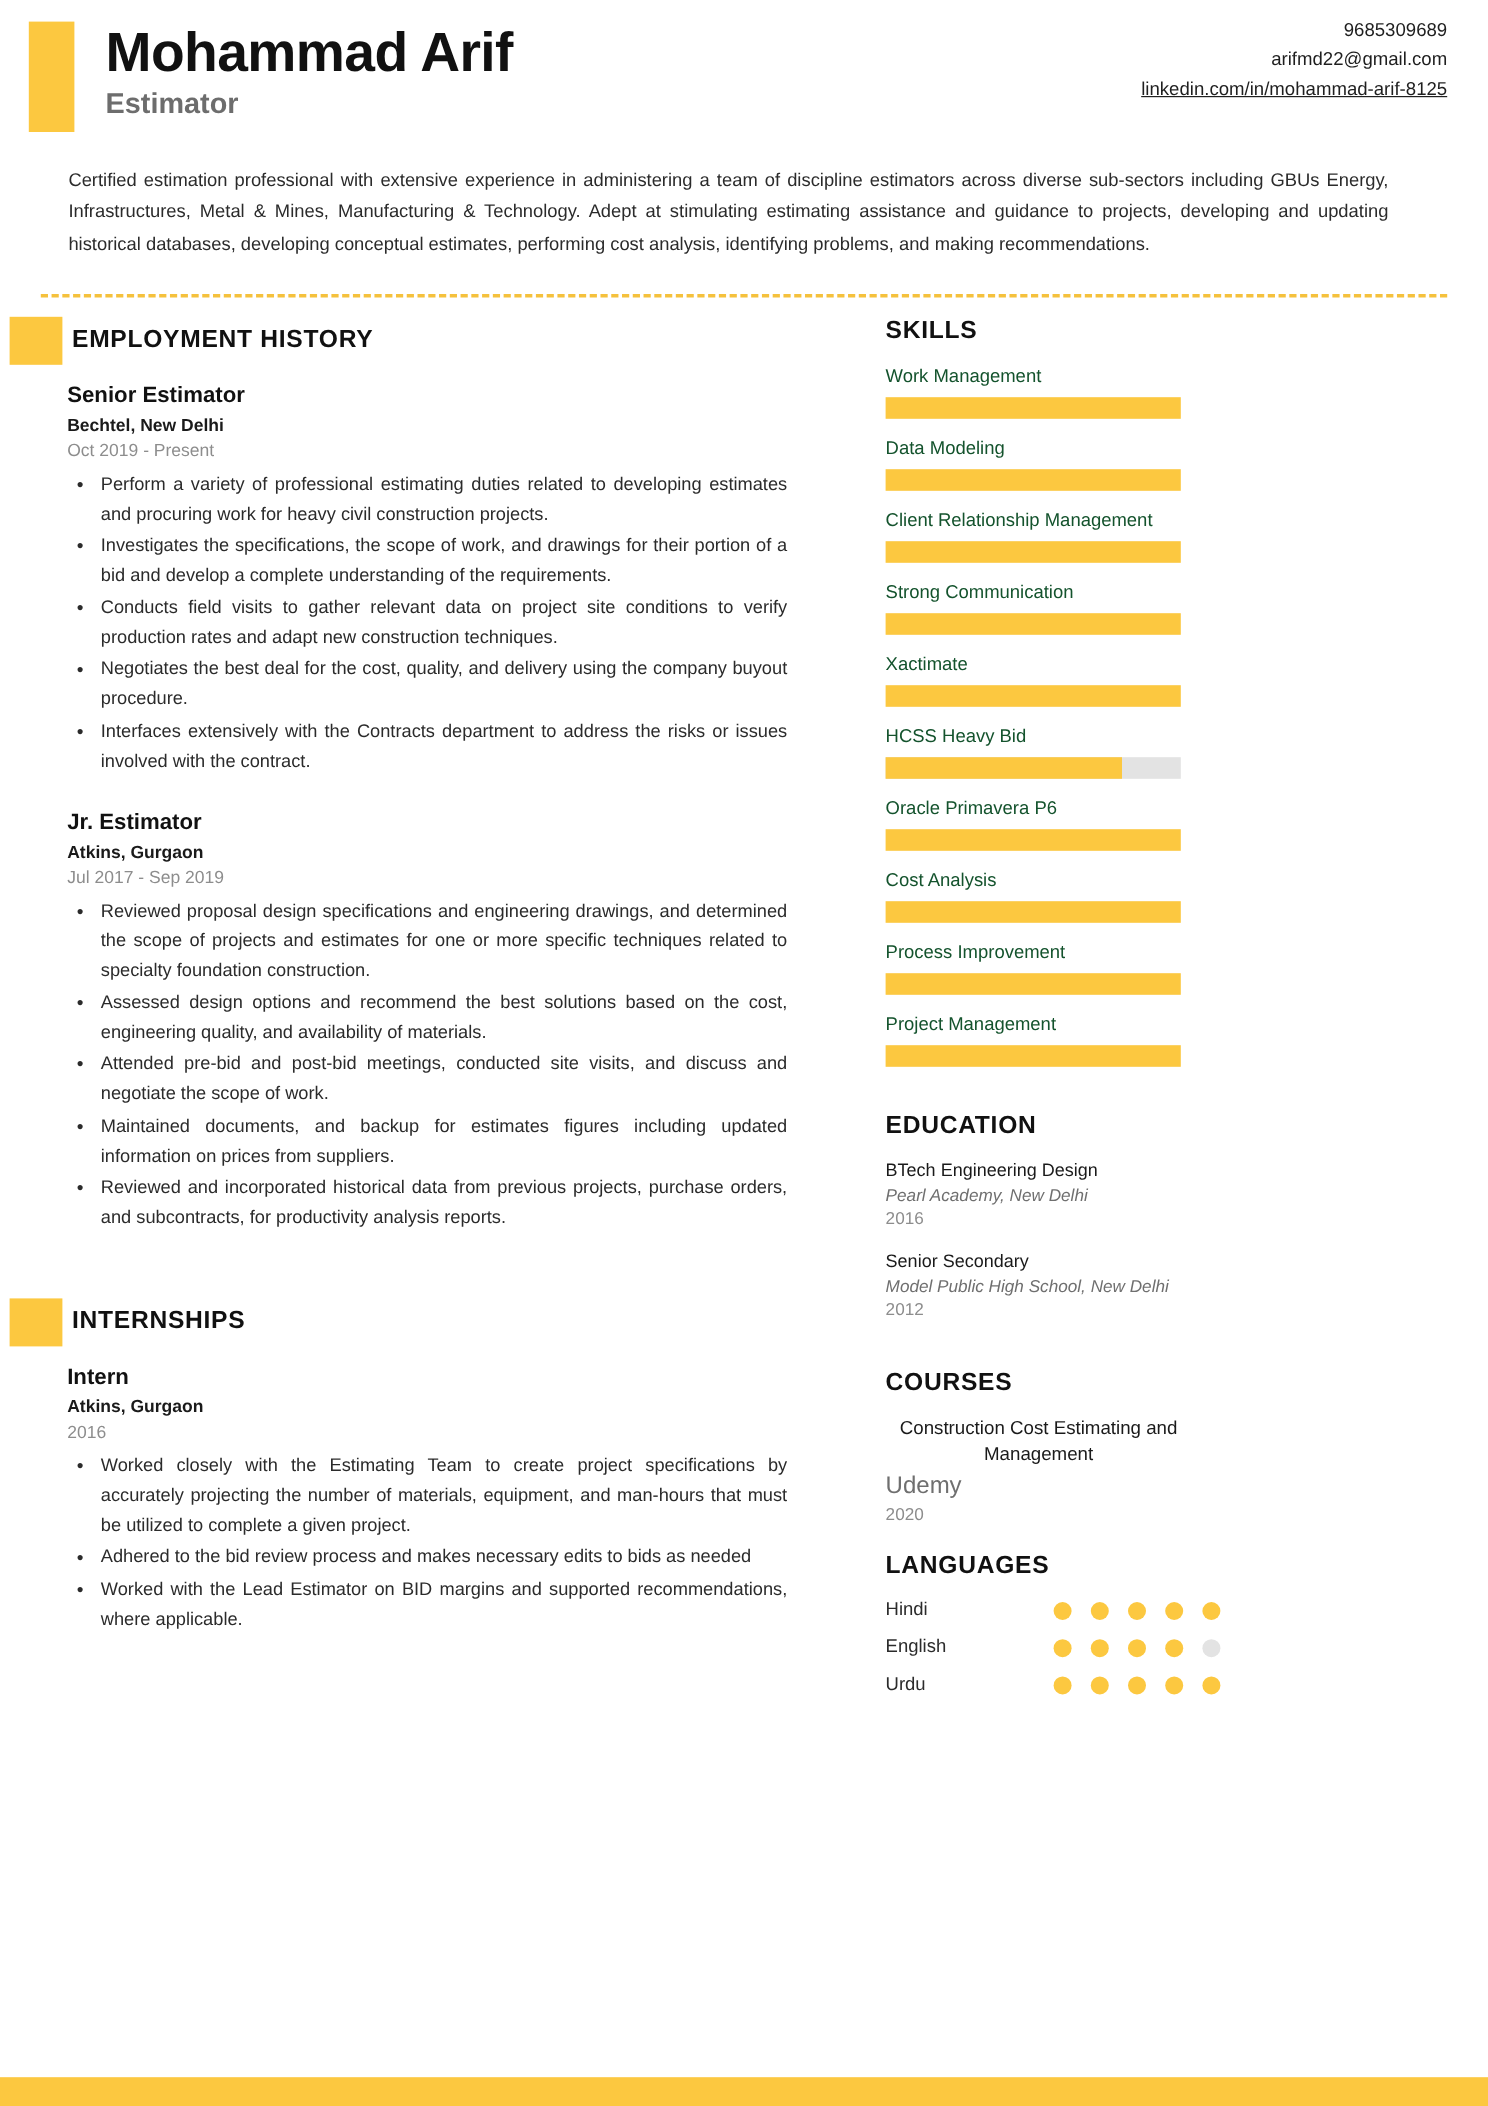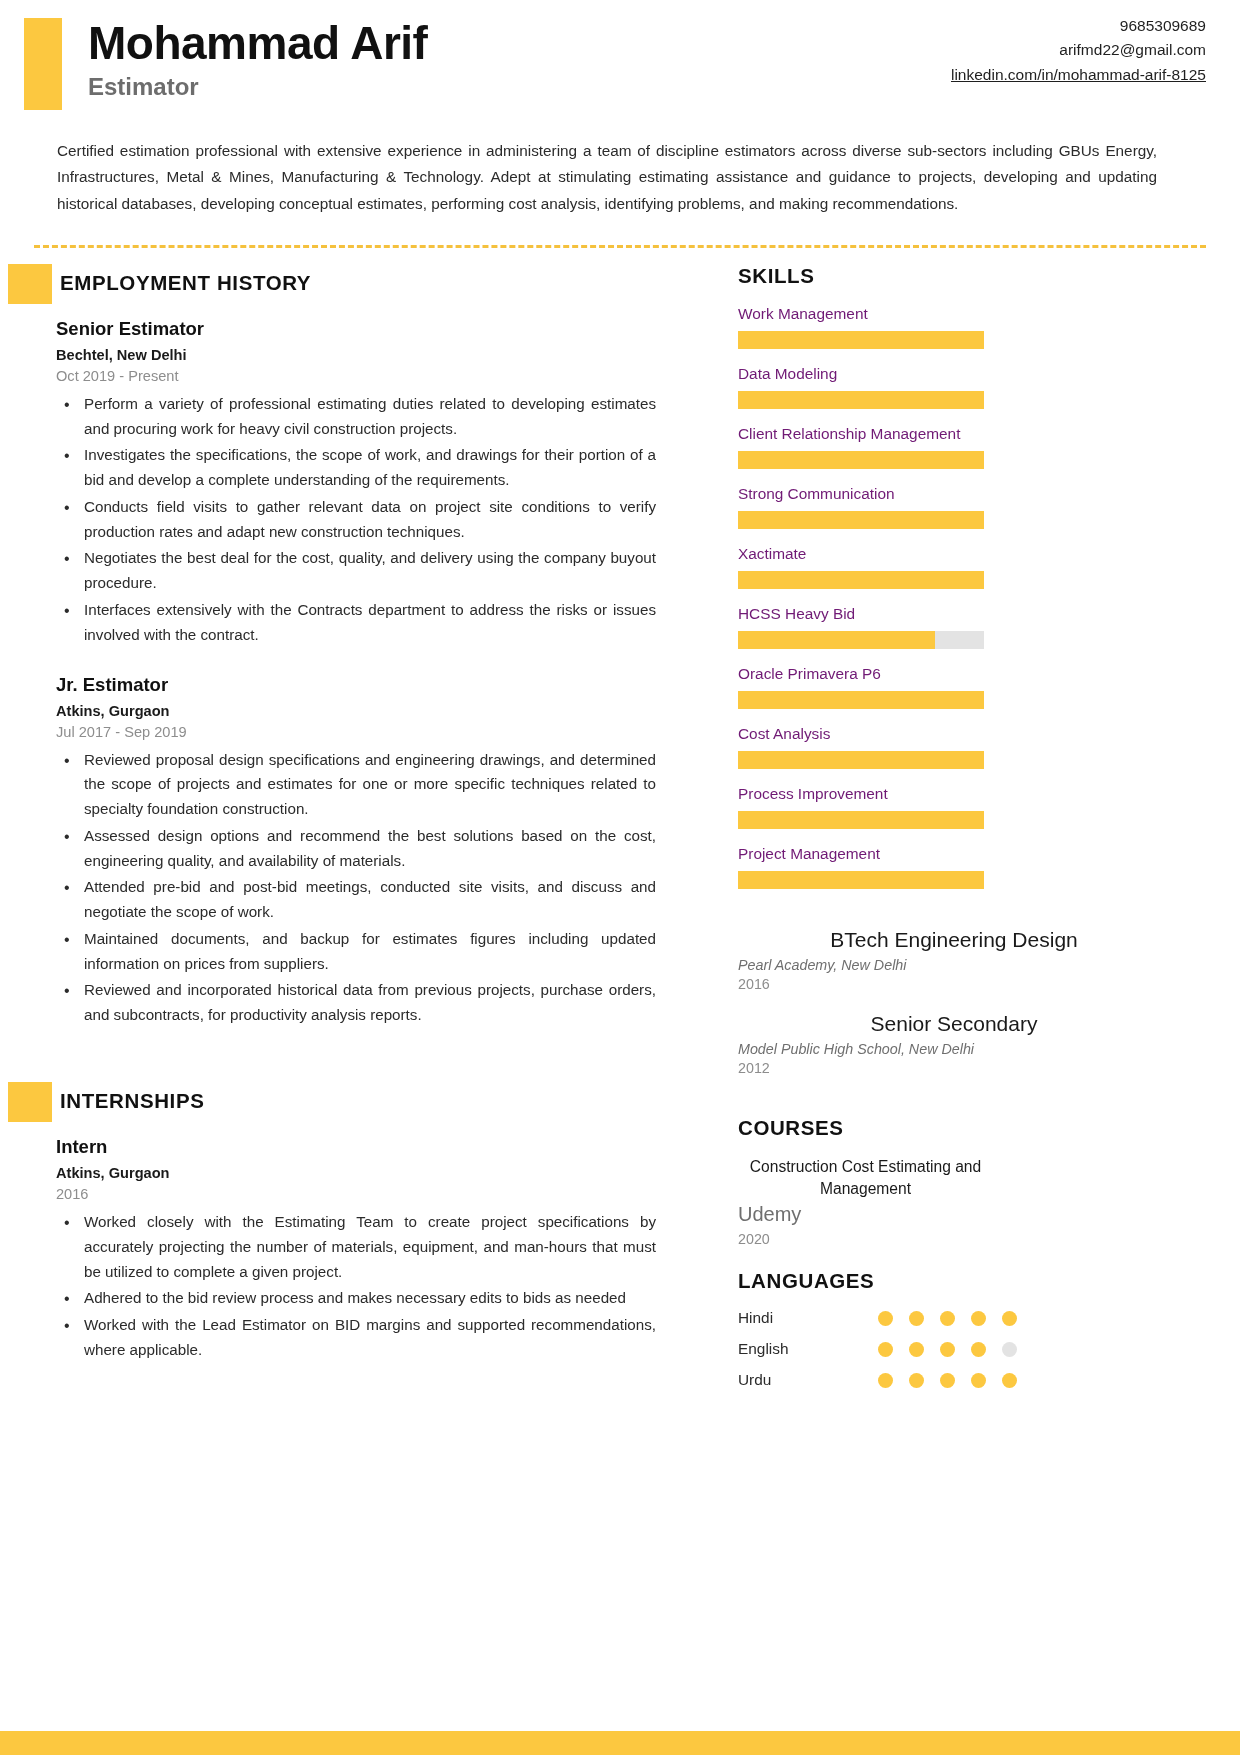--- a/index.html
+++ b/index.html
@@ -167,42 +167,41 @@
   .r-head {
     font-size: 20.5px;
     font-weight: bold;
     letter-spacing: 0.6px;
     color: #111111;
     margin-bottom: 16px;
   }
   .skill { margin-bottom: 15px; }
   .skill-name {
     font-size: 15.4px;
-    color: #701a75;
+    color: #14532d;
     margin-bottom: 7px;
     line-height: 1.3;
   }
   .bar-track {
     width: 246px;
     height: 18px;
     background: #e3e3e3;
   }
   .bar-fill {
     height: 100%;
     background: #fcc840;
   }
   .r-gap { height: 22px; }
 
   .edu-item { margin-bottom: 18px; }
   .edu-degree {
-    font-size: 21px;
+    font-size: 15px;
     color: #1a1a1a;
     line-height: 1.34;
     margin-bottom: 3px;
-    text-align: center;
   }
   .edu-school {
     font-size: 14.3px;
     color: #6f6f6f;
     margin-bottom: 3px;
     font-style: italic;
   }
   .edu-year {
     font-size: 14.3px;
     color: #8d8d8d;
@@ -392,20 +391,21 @@
           </div>
           <div class="skill">
             <div class="skill-name">Project Management</div>
             <div class="bar-track">
               <div class="bar-fill" style="width: 100%;"></div>
             </div>
           </div>
         </div>
 
       <div class="r-gap"></div>
+      <div class="r-head">EDUCATION</div>
       <div id="education-list">
           <div class="edu-item">
             <div class="edu-degree">BTech Engineering Design</div>
             <div class="edu-school">Pearl Academy, New Delhi</div>
             <div class="edu-year">2016</div>
           </div>
           <div class="edu-item">
             <div class="edu-degree">Senior Secondary</div>
             <div class="edu-school">Model Public High School, New Delhi</div>
             <div class="edu-year">2012</div>

